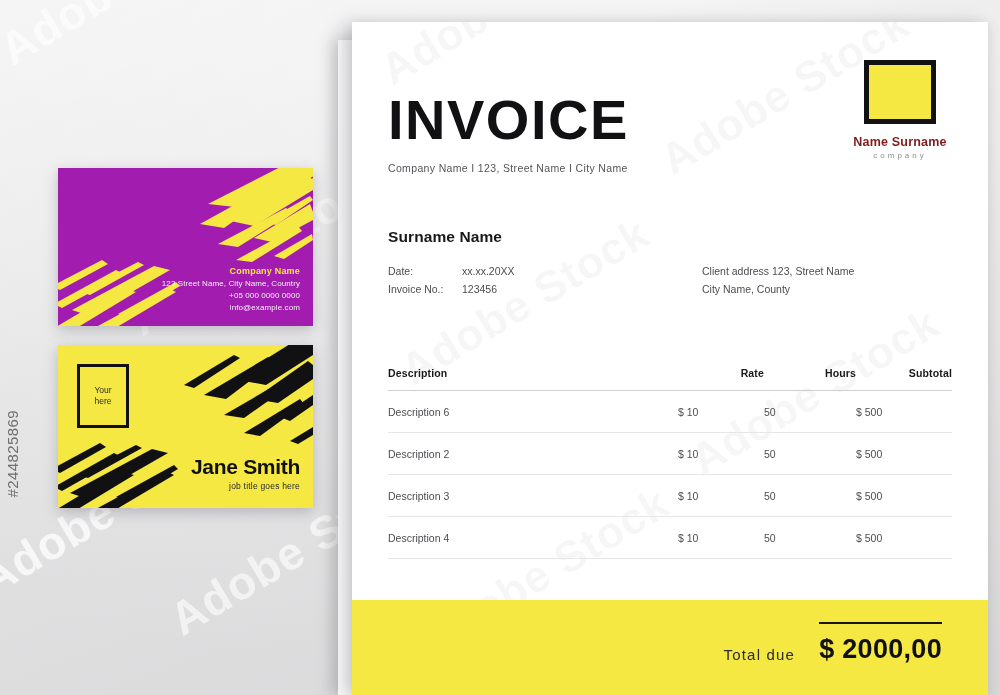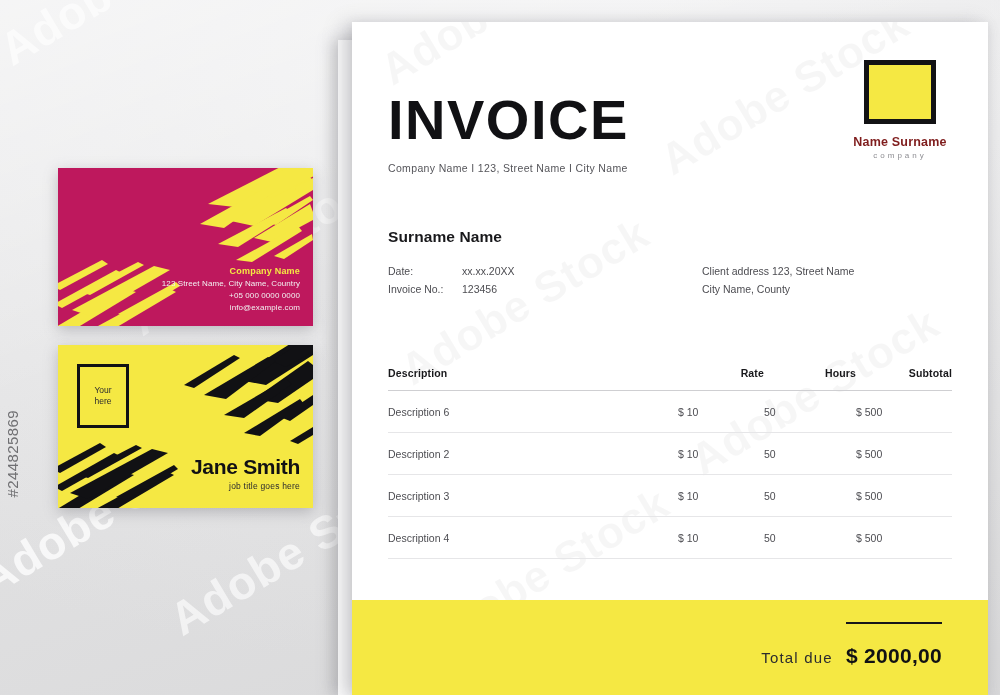--- a/index.html
+++ b/index.html
@@ -100,34 +100,34 @@
   .col-rate{width:86px;}
   .col-hours{width:92px;}
   .col-sub{width:96px;}
 
   .footer{
     position:absolute;left:0;bottom:0;width:100%;height:95px;
     background:#f5e843;
   }
   .tot-wrap{
     position:absolute;right:46px;top:22px;
-    display:flex;align-items:flex-end;gap:13px;
+    display:flex;align-items:flex-end;gap:24px;
   }
   .tot-label{font-size:15px;color:#2b2b2e;letter-spacing:1.2px;padding-bottom:2px;}
   .tot-amt{
-    font-size:21px;font-weight:700;color:#111114;letter-spacing:.3px;
-    border-top:2px solid #16161a;padding-top:20px;
+    font-size:27px;font-weight:700;color:#111114;letter-spacing:.3px;
+    border-top:2px solid #16161a;padding-top:10px;
   }
 
   
   .card{
     position:absolute;overflow:hidden;
     box-shadow:0 4px 13px rgba(120,120,126,.42);
   }
-  .card-black{left:58px;top:168px;width:255px;height:158px;background:#be185d;}
+  .card-black{left:58px;top:168px;width:255px;height:158px;background:#a21caf;}
   .card-yellow{left:58px;top:345px;width:255px;height:163px;background:#f5e843;}
 
   .card-txt{position:absolute;right:13px;text-align:right;z-index:3;}
 
   .bc-company{font-size:9px;font-weight:700;color:#f5e843;letter-spacing:.2px;}
   .bc-line{font-size:8px;color:#f2f2f2;letter-spacing:.1px;margin-top:3px;}
 
   .yc-name{font-size:21px;font-weight:700;color:#111114;letter-spacing:-.3px;}
   .yc-job{font-size:8.5px;color:#2b2b2e;letter-spacing:.2px;margin-top:2px;}
 

